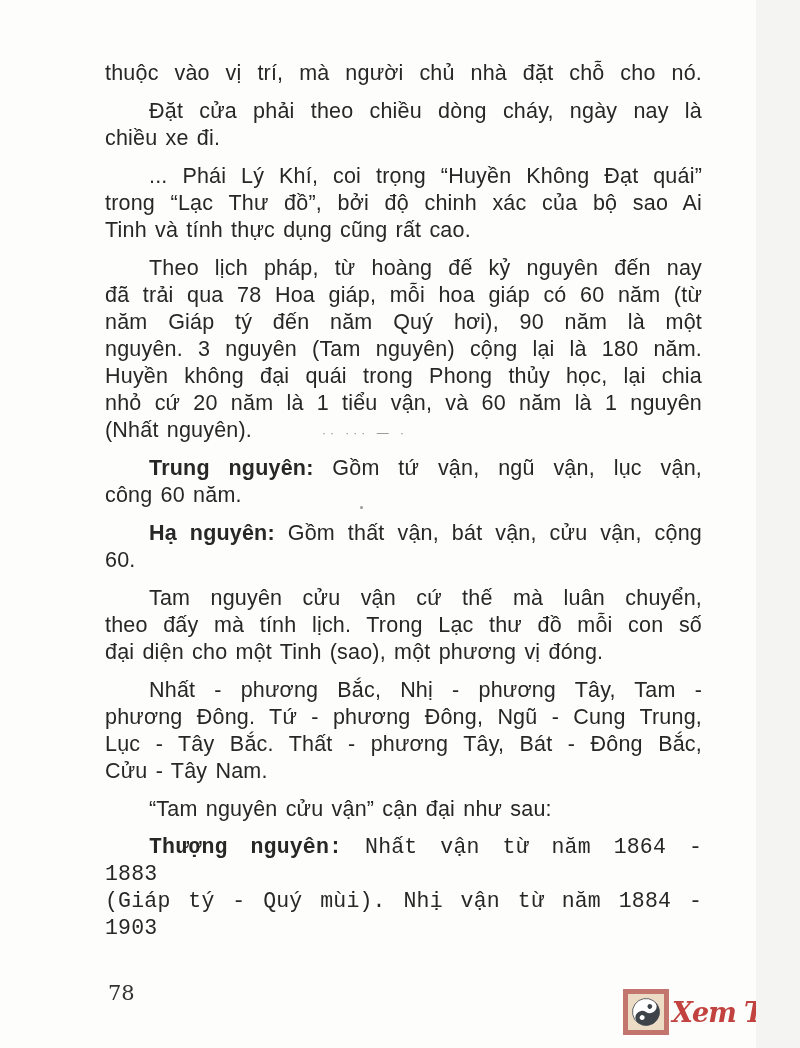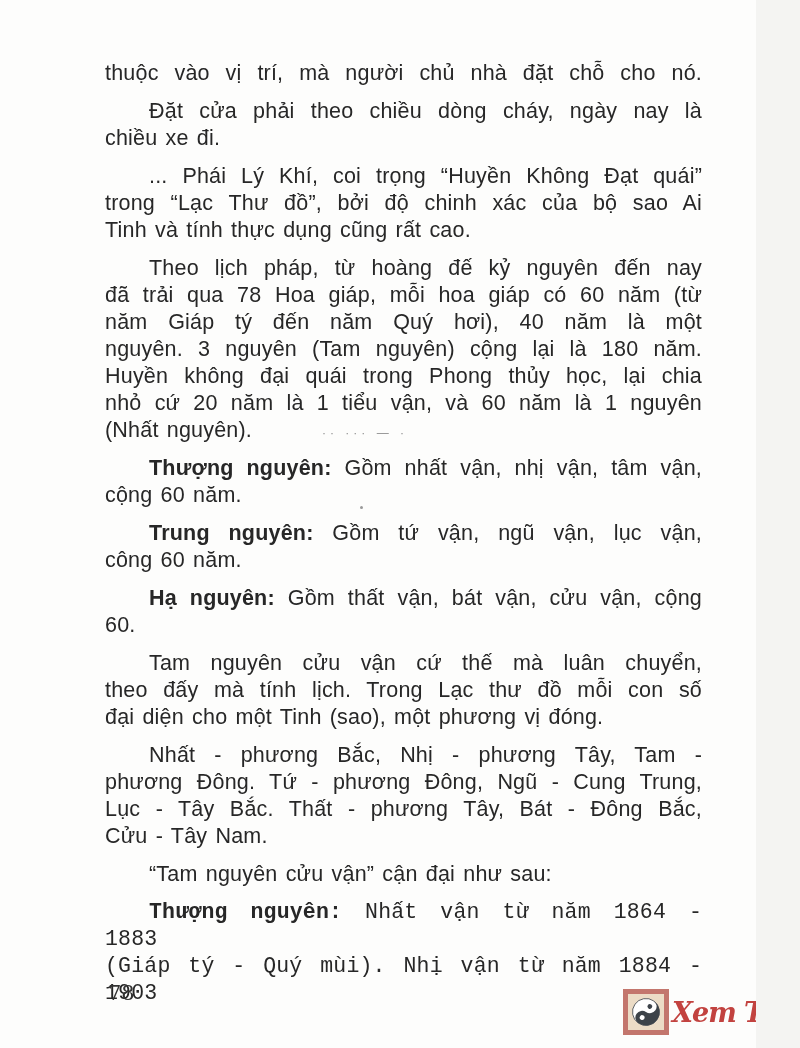--- a/index.html
+++ b/index.html
@@ -90,29 +90,25 @@
         <div class="line"><span>chiều xe đi.</span></div>
       </div>
       <div class="para">
         <div class="line j indent"><span>... Phái Lý Khí, coi trọng “Huyền Không Đạt quái”</span></div>
         <div class="line j"><span>trong “Lạc Thư đồ”, bởi độ chinh xác của bộ sao Ai</span></div>
         <div class="line"><span>Tinh và tính thực dụng cũng rất cao.</span></div>
       </div>
       <div class="para">
         <div class="line j indent"><span>Theo lịch pháp, từ hoàng đế kỷ nguyên đến nay</span></div>
         <div class="line j"><span>đã trải qua 78 Hoa giáp, mỗi hoa giáp có 60 năm (từ</span></div>
-        <div class="line j"><span>năm Giáp tý đến năm Quý hơi), 40 năm là một</span></div>
+        <div class="line j"><span>năm Giáp tý đến năm Quý hơi), 90 năm là một</span></div>
         <div class="line j"><span>nguyên. 3 nguyên (Tam nguyên) cộng lại là 180 năm.</span></div>
         <div class="line j"><span>Huyền không đại quái trong Phong thủy học, lại chia</span></div>
         <div class="line j"><span>nhỏ cứ 20 năm là 1 tiểu vận, và 60 năm là 1 nguyên</span></div>
         <div class="line"><span>(Nhất nguyên).</span></div>
-      </div>
-      <div class="para">
-        <div class="line j indent"><span class="b">Thượng nguyên:</span><span> Gồm nhất vận, nhị vận, tâm vận,</span></div>
-        <div class="line"><span>cộng 60 năm.</span></div>
       </div>
       <div class="para">
         <div class="line j indent"><span class="b">Trung nguyên:</span><span> Gồm tứ vận, ngũ vận, lục vận,</span></div>
         <div class="line"><span>công 60 năm.</span></div>
       </div>
       <div class="para">
         <div class="line j indent"><span class="b">Hạ nguyên:</span><span> Gồm thất vận, bát vận, cửu vận, cộng</span></div>
         <div class="line"><span>60.</span></div>
       </div>
       <div class="para">

